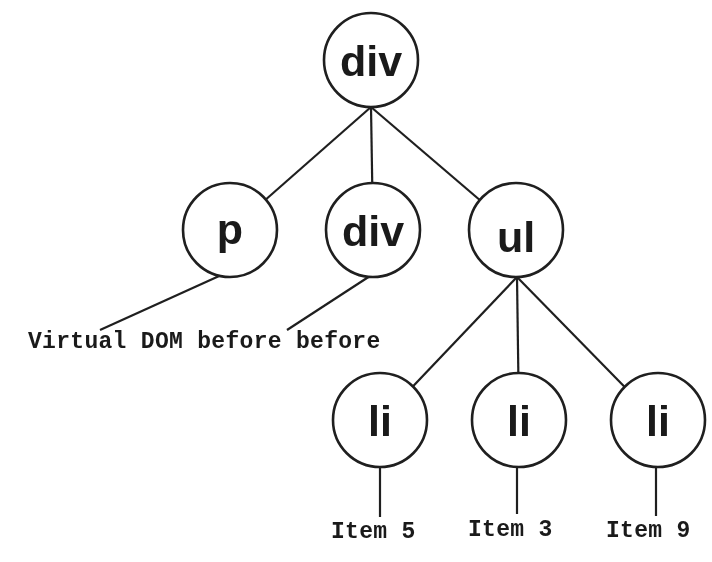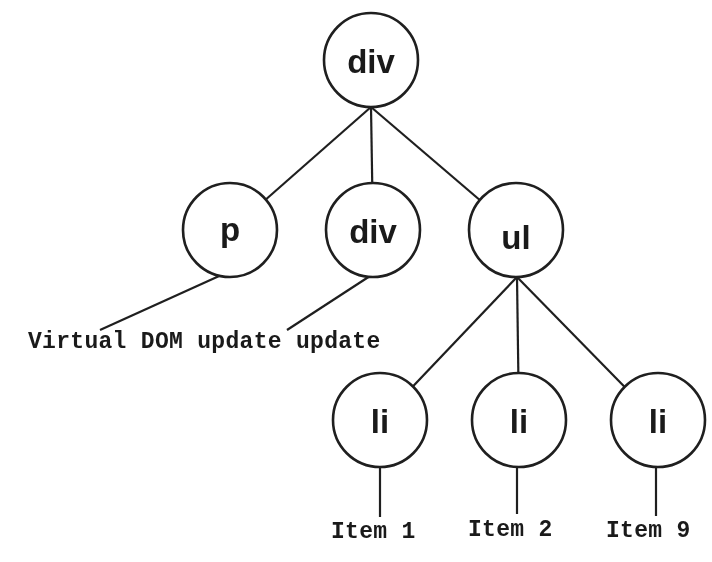--- a/index.html
+++ b/index.html
@@ -16,21 +16,21 @@
   }
   .stage svg {
     position: absolute;
     left: 0;
     top: 0;
   }
   .node-label {
     position: absolute;
     transform: translate(-50%, -50%);
     font-family: "Liberation Sans", sans-serif;
-    font-size: 33px;
+    font-size: 43px;
     font-weight: 600;
     color: #1a1a1a;
     white-space: pre;
     line-height: 1;
   }
   .mono-label {
     position: absolute;
     font-family: "Liberation Mono", "DejaVu Sans Mono", monospace;
     font-size: 23px;
     font-weight: bold;
@@ -73,19 +73,19 @@
   </svg>
 
   <div class="node-label" style="left:371px; top:61px;">div</div>
   <div class="node-label" style="left:230px; top:229px;">p</div>
   <div class="node-label" style="left:373px; top:231px;">div</div>
   <div class="node-label" style="left:516px; top:237px;">ul</div>
   <div class="node-label" style="left:380px; top:421px;">li</div>
   <div class="node-label" style="left:519px; top:421px;">li</div>
   <div class="node-label" style="left:658px; top:421px;">li</div>
 
-  <div class="mono-label" style="left:28px; top:331px;">Virtual DOM update update</div>
+  <div class="mono-label" style="left:28px; top:331px;">Virtual DOM before before</div>
 
-  <div class="mono-label" style="left:331px; top:521px;">Item 1</div>
-  <div class="mono-label" style="left:468px; top:519px;">Item 2</div>
+  <div class="mono-label" style="left:331px; top:521px;">Item 5</div>
+  <div class="mono-label" style="left:468px; top:519px;">Item 3</div>
   <div class="mono-label" style="left:606px; top:520px;">Item 9</div>
 
 </div>
 
 </body></html>

